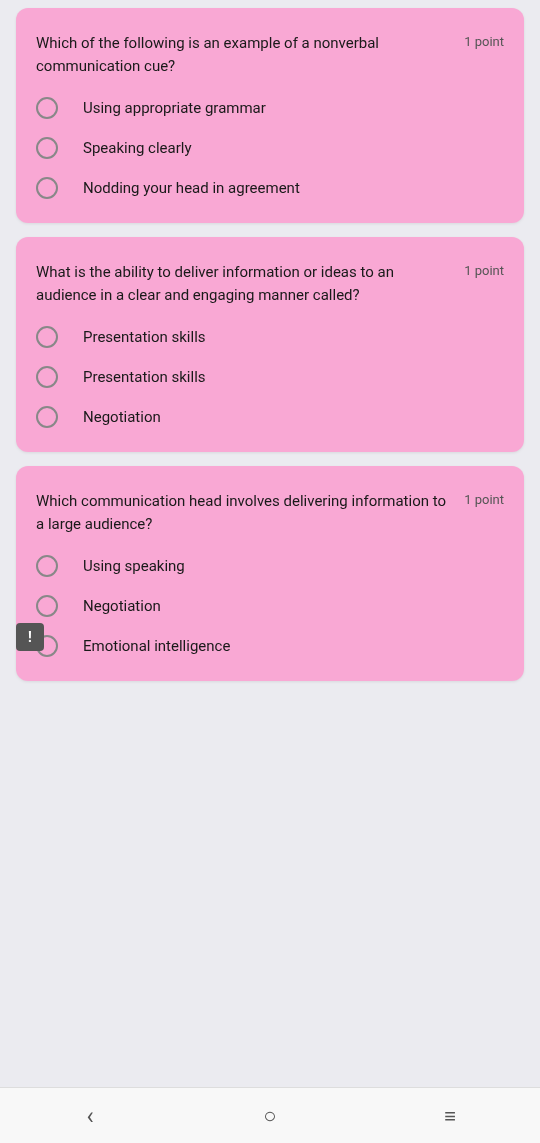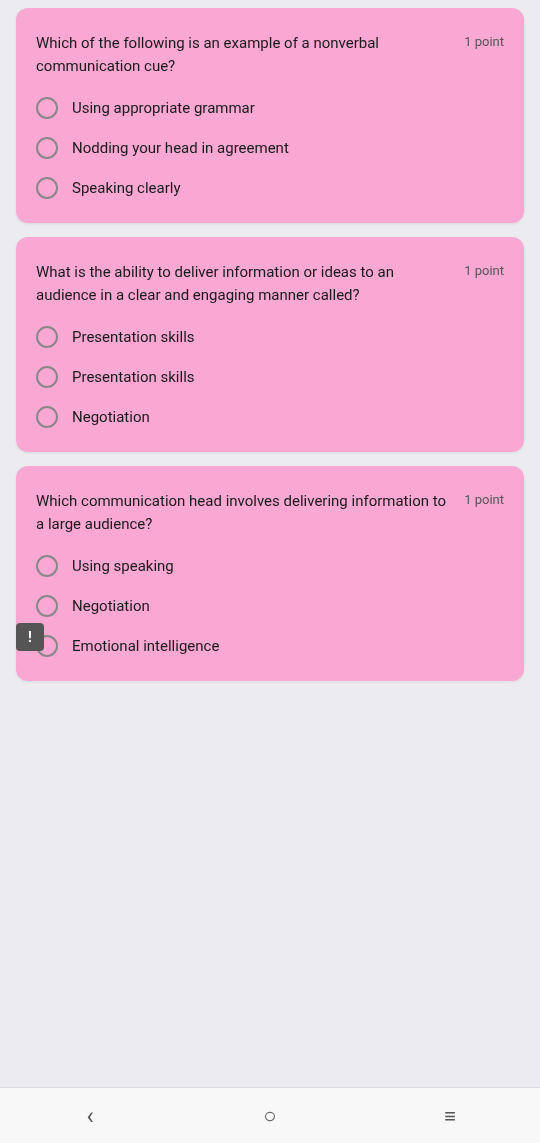--- a/index.html
+++ b/index.html
@@ -57,21 +57,21 @@
 
     .options-list {
       display: flex;
       flex-direction: column;
       gap: 18px;
     }
 
     .option-item {
       display: flex;
       align-items: center;
-      gap: 14px;
+      gap: 25px;
       cursor: pointer;
     }
 
     .radio-circle {
       width: 22px;
       height: 22px;
       border-radius: 50%;
       border: 2px solid #888;
       flex-shrink: 0;
       background: transparent;
@@ -139,25 +139,25 @@
       <span class="question-text">Which of the following is an example of a nonverbal communication cue?</span>
       <span class="point-badge">1 point</span>
     </div>
     <div class="options-list">
       <div class="option-item">
         <div class="radio-circle"></div>
         <span class="option-label">Using appropriate grammar</span>
       </div>
       <div class="option-item">
         <div class="radio-circle"></div>
+        <span class="option-label">Speaking clearly</span>
+      </div>
+      <div class="option-item">
+        <div class="radio-circle"></div>
         <span class="option-label">Nodding your head in agreement</span>
-      </div>
-      <div class="option-item">
-        <div class="radio-circle"></div>
-        <span class="option-label">Speaking clearly</span>
       </div>
     </div>
   </div>
 
   <div class="question-card">
     <div class="question-header">
       <span class="question-text">What is the ability to deliver information or ideas to an audience in a clear and engaging manner called?</span>
       <span class="point-badge">1 point</span>
     </div>
     <div class="options-list">

